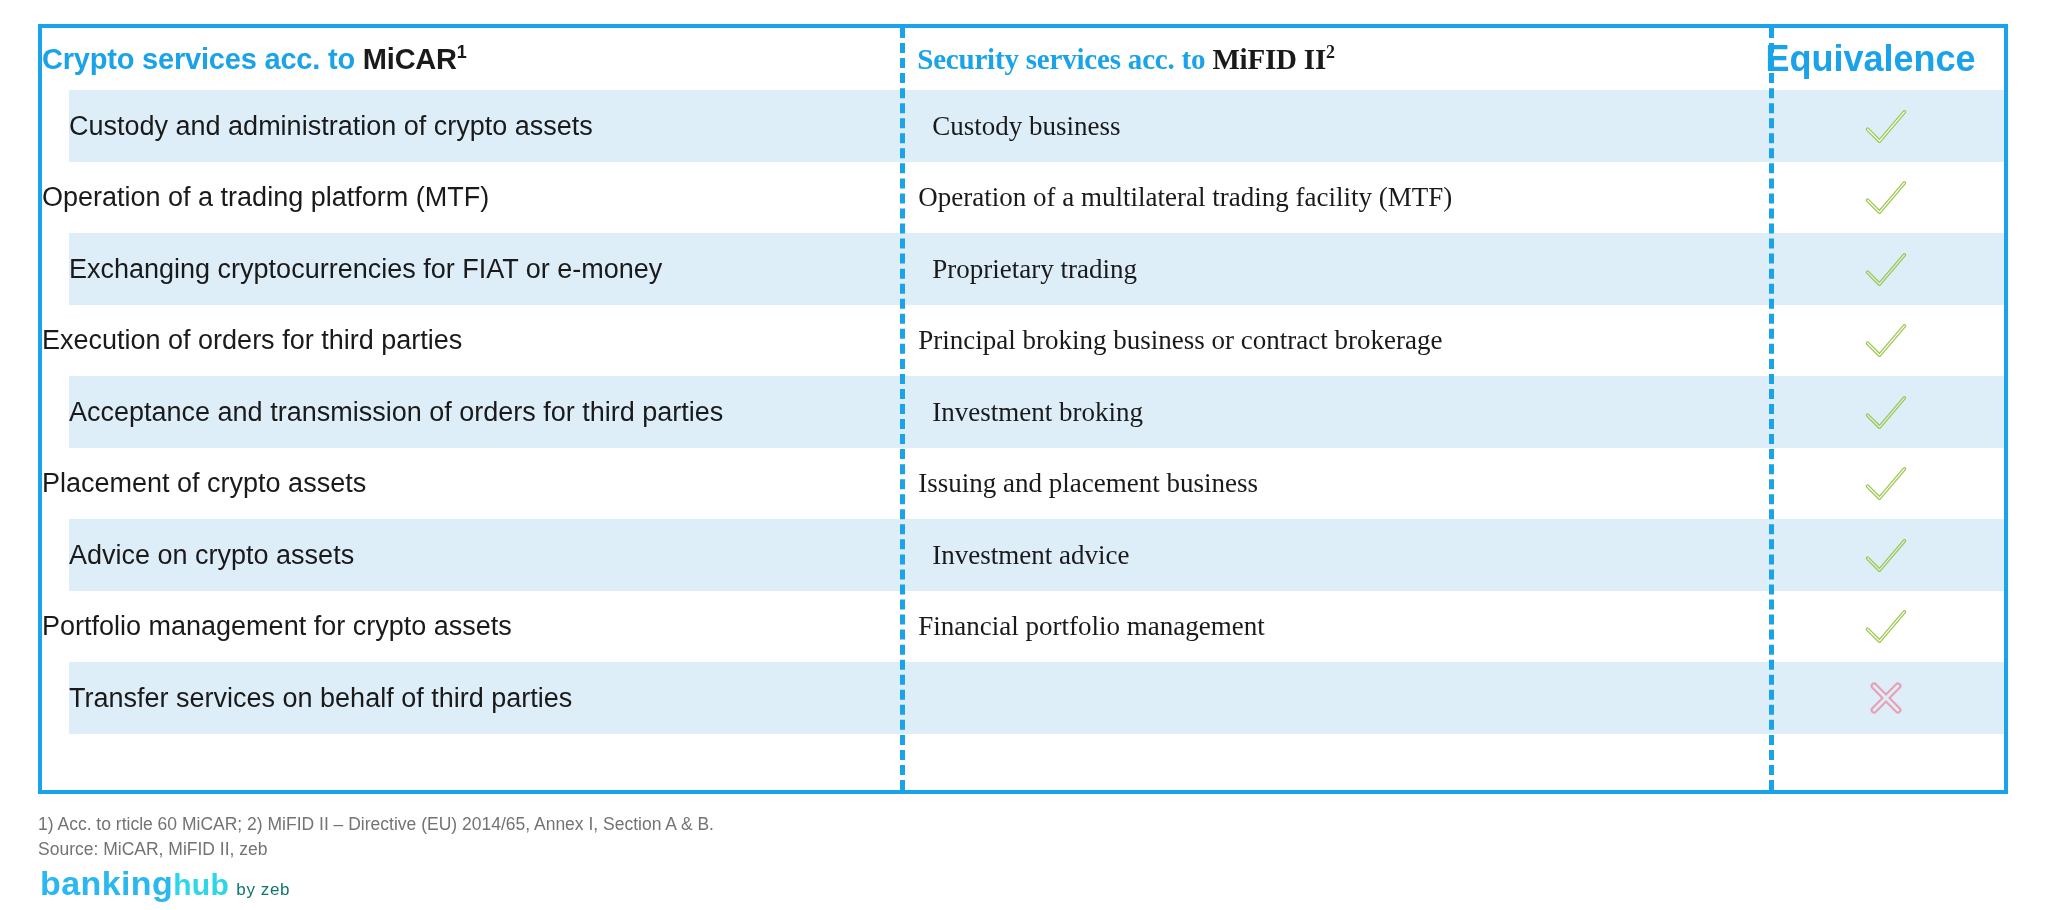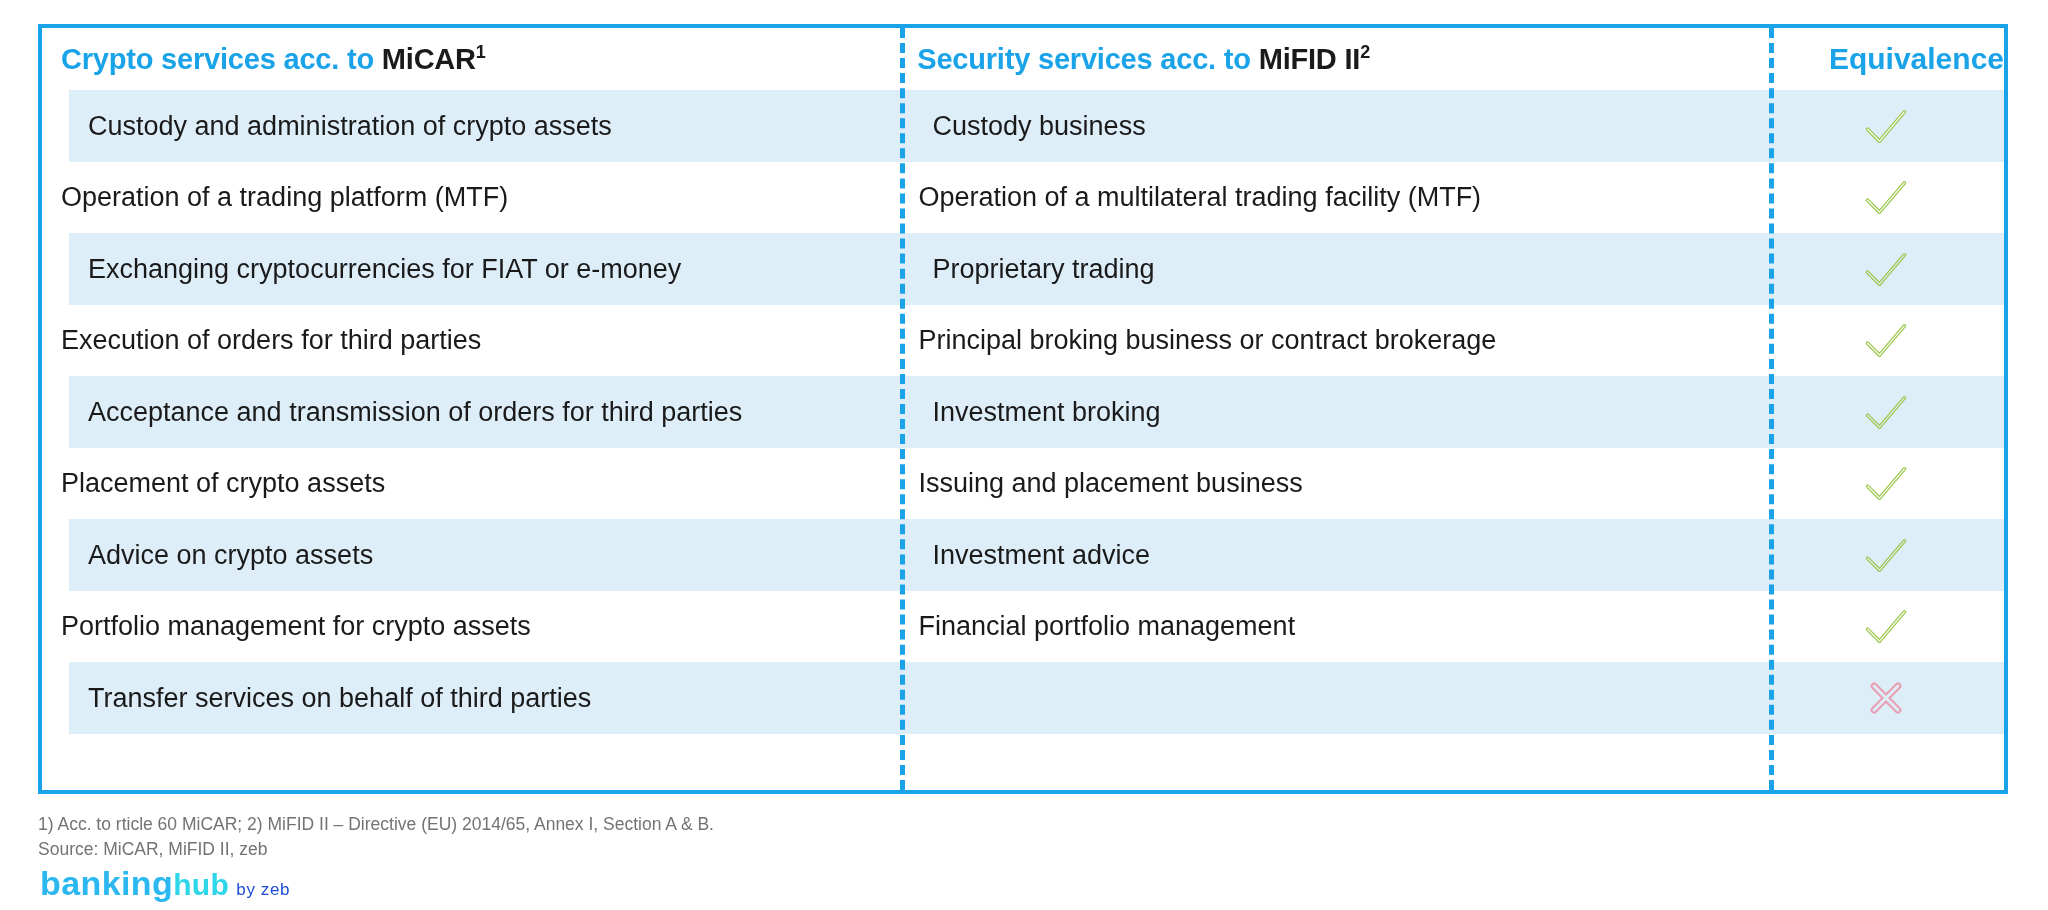--- a/index.html
+++ b/index.html
@@ -66,22 +66,22 @@
   }
   .row.shade { background: #deeef9; margin-left: 27px; }
   .row.plain { background: #ffffff; gap: 9px; }
 
   .cell {
     box-sizing: border-box;
     display: flex;
     align-items: center;
     height: 100%;
   }
-  .c1 { width: 858px; padding-left: 19px; }
-  .c2 { width: 869px; padding-left: 19px; }
+  .c1 { width: 858px; }
+  .c2 { width: 869px; padding-left: 19px; font-family: Liberation Serif, serif; }
   .c3 {
     width: 239px;
     justify-content: center;
     padding-left: 0;
   }
 
   
   .hdr-text {
     font-size: 29px;
     font-weight: bold;
@@ -91,25 +91,25 @@
   }
   .hdr-text .dark {
     color: #1a1a1a;
   }
   .hdr-text sup {
     font-size: 0.62em;
     vertical-align: super;
     line-height: 0;
   }
   .hdr-equiv {
-    font-size: 30px;
+    font-size: 36px;
     font-weight: bold;
     color: #1aa3e8;
     white-space: nowrap;
-    text-align: right;
+    text-align: left;
     width: 100%;
   }
 
   
   .cell-text {
     font-size: 27px;
     color: #1a1a1a;
     line-height: 1.2;
     white-space: nowrap;
     font-weight: normal;
@@ -151,21 +151,21 @@
     letter-spacing: 0.4px;
   }
   .logo .lg-hub {
     font-size: 30px;
     font-weight: bold;
     color: #2dd6e8;
     letter-spacing: 0.4px;
   }
   .logo .lg-byzeb {
     font-size: 17px;
-    color: #1d4ed8;
+    color: #0f766e;
     margin-left: 7px;
     letter-spacing: 0.6px;
   }
 </style>
 </head>
 <body>
 
 <div id="root">
 
   <div class="table-frame">

